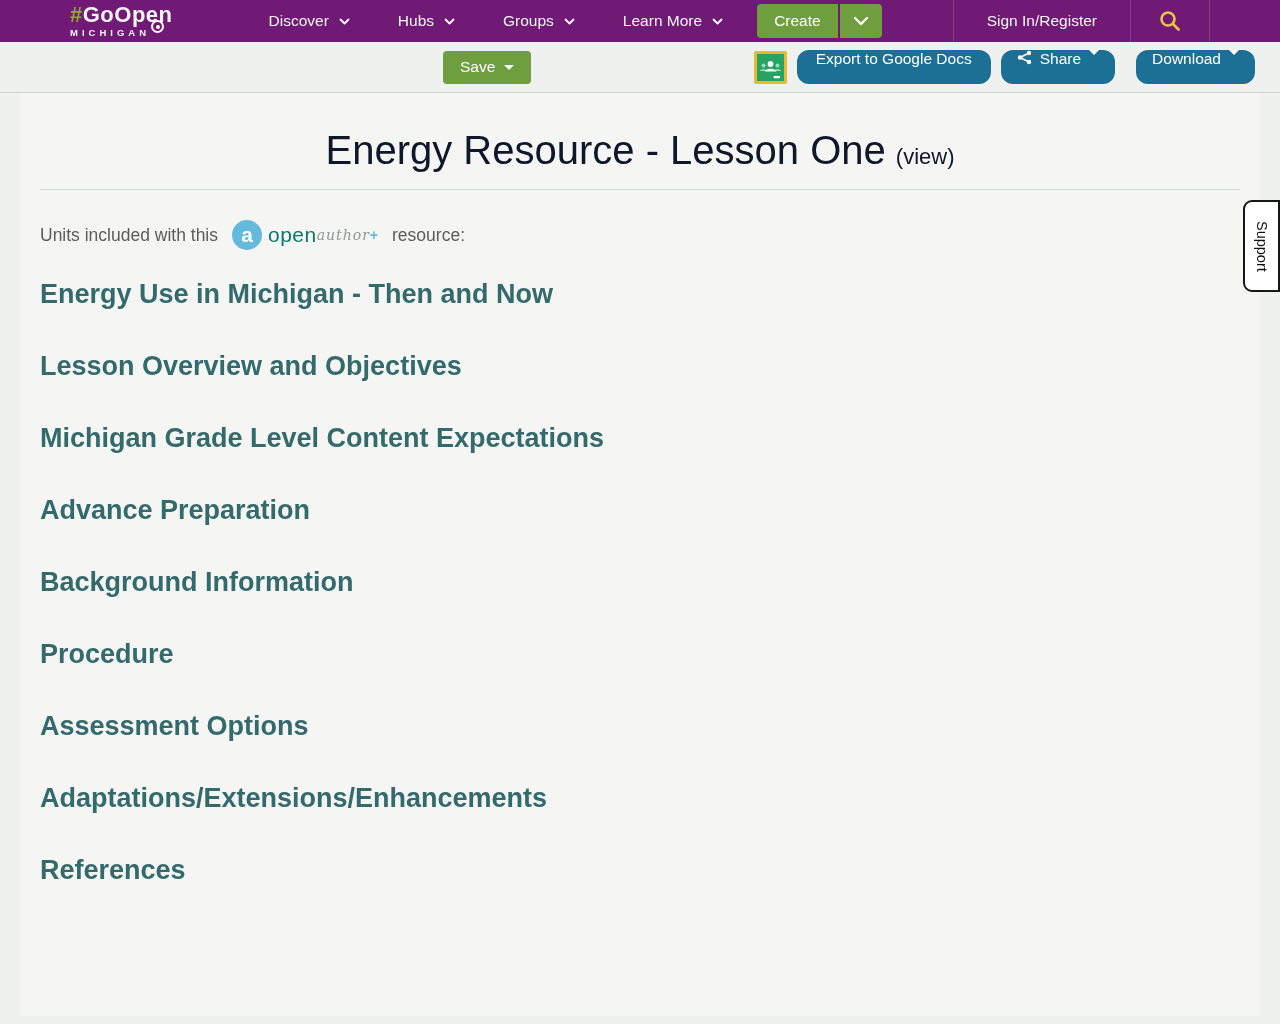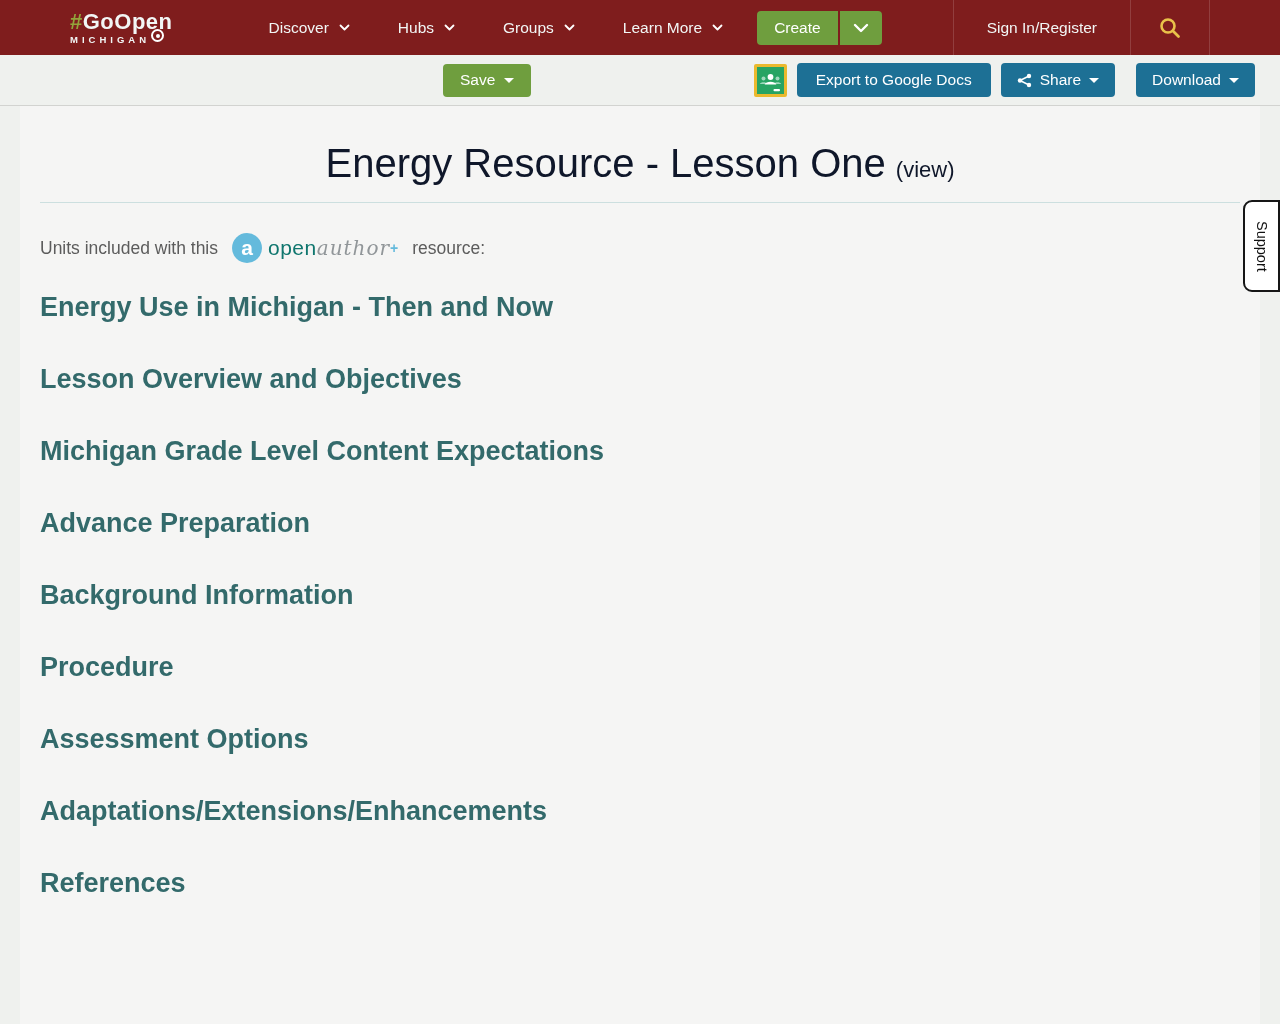--- a/index.html
+++ b/index.html
@@ -6,43 +6,43 @@
   html, body { width: 1280px; height: 1024px; }
   body {
     font-family: "Liberation Sans", sans-serif;
     background: #eff1ee;
     overflow: hidden;
     position: relative;
   }
 
   
   .navbar {
-    height: 55px;
-    background: #7f1d1d;
+    height: 42px;
+    background: #701a75;
     display: flex;
     align-items: stretch;
     color: #f2f6f5;
   }
   .nav-logo {
     margin-left: 70px;
     display: flex;
     flex-direction: column;
     justify-content: center;
     line-height: 1;
     cursor: pointer;
   }
   .logo-line1 { font-size: 22px; font-weight: bold; letter-spacing: 0.5px; }
   .logo-hash { color: #93a43b; }
   .logo-line2 {
     font-size: 9.5px;
     font-weight: bold;
     letter-spacing: 4px;
     margin-top: 2px;
     display: flex;
-    align-items: center;
+    align-items: flex-start;
   }
   .logo-target {
     width: 13px; height: 13px;
     border: 2px solid #fff;
     border-radius: 50%;
     display: inline-flex;
     align-items: center;
     justify-content: center;
     margin-left: 1px;
     margin-top: -8px;
@@ -152,24 +152,24 @@
   }
   .classroom-icon svg { display: block; width: 27px; height: 27px; }
   .btn-teal {
     background: #1d7095;
     color: #fff;
     border: none;
     font-family: "Liberation Sans", sans-serif;
     font-size: 15.5px;
     height: 34px;
     padding: 0 16px;
-    border-radius: 4px;
-    cursor: pointer;
-    display: flex;
-    align-items: center;
+    border-radius: 12px;
+    cursor: pointer;
+    display: flex;
+    align-items: flex-start;
     gap: 8px;
     white-space: nowrap;
   }
   .export-btn { margin-right: 10px; padding: 0 19px; }
   .share-btn { margin-right: 21px; }
 
   
   .content {
     margin: 0 20px;
     background: #f5f5f4;
@@ -219,21 +219,21 @@
     justify-content: center;
     margin-right: 6px;
   }
   .oa-open {
     color: #0f766e;
     font-size: 21px;
     letter-spacing: 0.5px;
   }
   .oa-author {
     color: #919699;
-    font-size: 20px;
+    font-size: 14px;
     font-style: italic;
     font-family: "DejaVu Serif", serif;
     letter-spacing: 1px;
   }
   .oa-plus {
     color: #64badc;
     font-size: 14px;
     vertical-align: super;
     font-weight: bold;
   }

